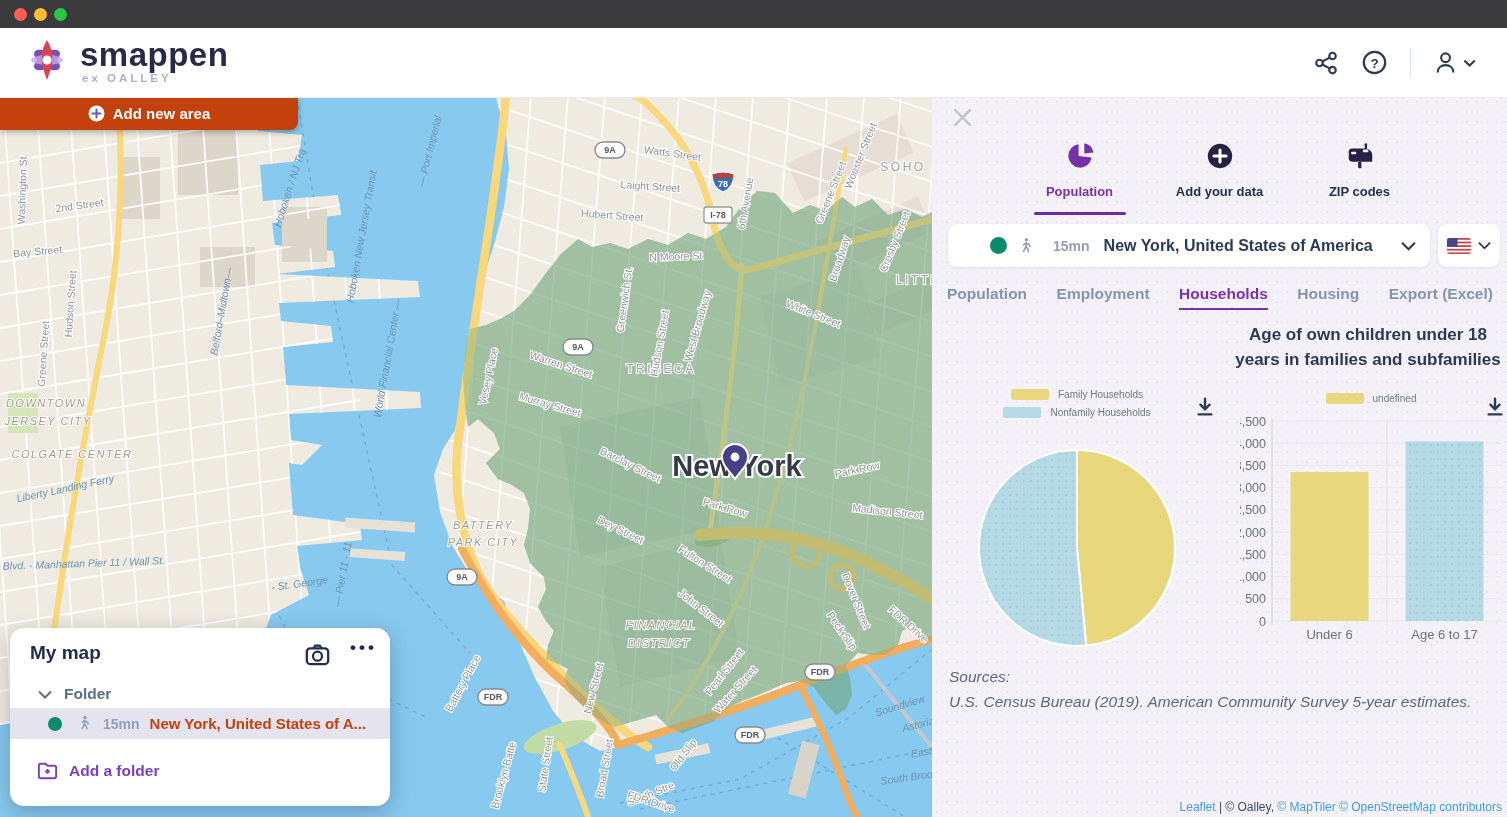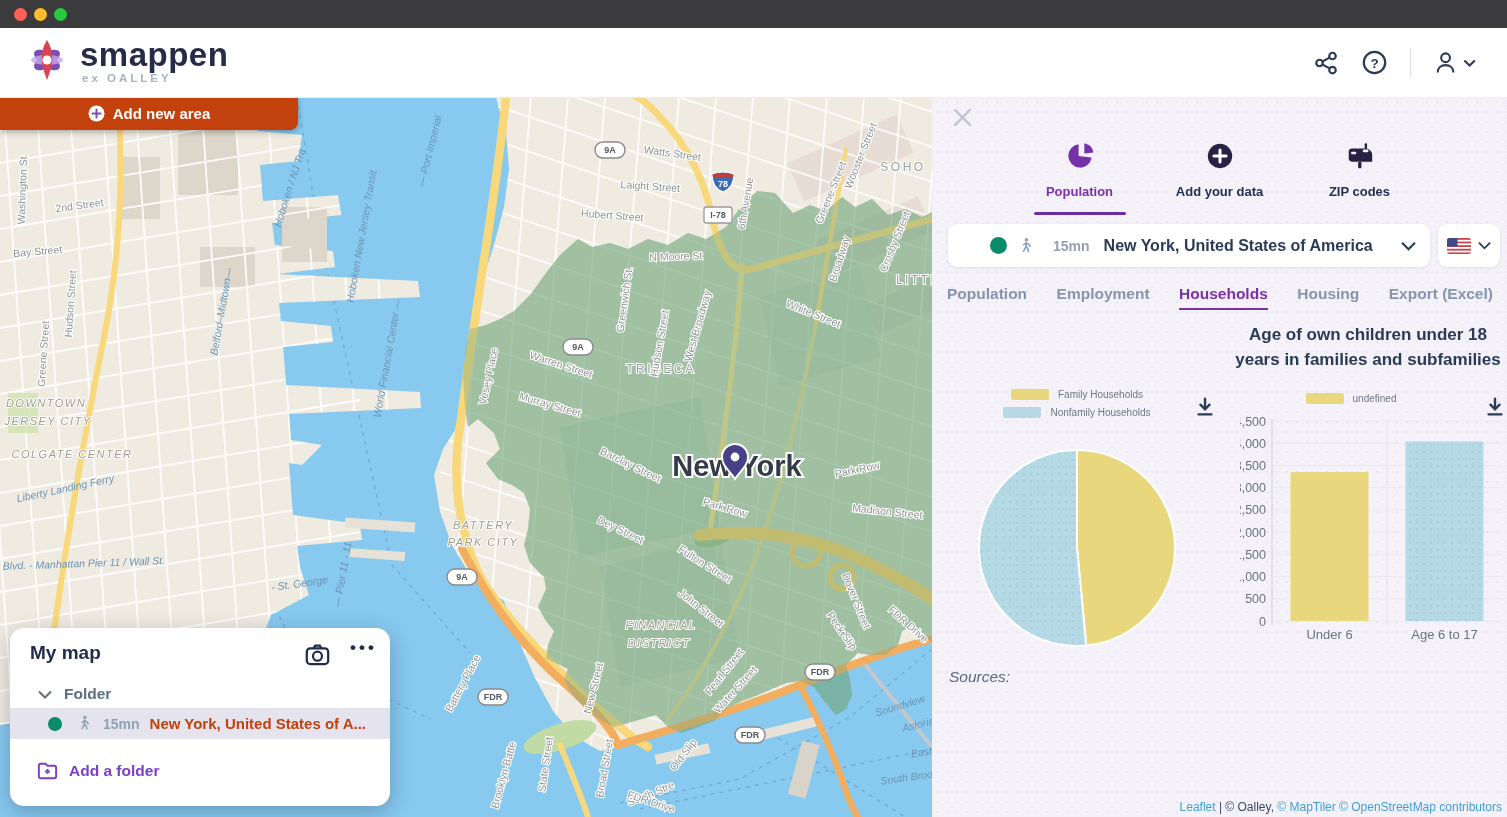--- a/index.html
+++ b/index.html
@@ -63,21 +63,21 @@
   .sel-dur{font-size:14px;font-weight:700;color:#93a0b4;margin-left:8px;}
   .sel-name{font-size:16px;font-weight:600;color:#2b3a55;flex:1;margin-left:4px;white-space:nowrap;overflow:hidden;}
   .flagbox{position:absolute;left:506px;top:127px;width:62px;height:43px;background:#fff;border-radius:9px;
     box-shadow:0 1px 3px rgba(40,40,80,.10);display:flex;align-items:center;justify-content:center;gap:7px;cursor:pointer;}
   .subtabs{position:absolute;left:15px;top:188px;width:546px;display:flex;justify-content:space-between;}
   .subtab{font-size:15.5px;font-weight:700;color:#8695ad;padding-bottom:5px;border-bottom:2.5px solid transparent;cursor:pointer;}
   .subtab.active{color:#7b2fa8;border-bottom-color:#7b2fa8;}
   .pie-title{position:absolute;left:14px;top:254px;width:262px;text-align:center;font-size:17px;font-weight:700;color:#2b3a55;}
   .legend{display:flex;flex-direction:column;align-items:center;gap:7px;}
   .legend-pie{position:absolute;left:14px;top:292px;width:262px;}
-  .legend-bar{position:absolute;left:302px;top:296px;width:234px;}
+  .legend-bar{position:absolute;left:322px;top:296px;width:234px;}
   .lg-row{display:flex;align-items:center;gap:9px;}
   .lg-sw{width:38px;height:11px;border-radius:2px;flex:0 0 auto;}
   .lg-tx{font-size:10px;color:#6e7884;}
   .dl-btn{position:absolute;cursor:pointer;}
   .dl-1{left:262px;top:299px;} .dl-2{left:552px;top:299px;}
   .pie-wrap{position:absolute;left:41px;top:347px;}
   .bar-wrap{position:absolute;left:308px;top:318px;}
   .bar-tick{font-size:12.5px;fill:#6b7280;}
   .bar-cat{font-size:13px;fill:#6b7280;text-anchor:middle;}
   .sources{position:absolute;left:17px;top:568px;font-style:italic;font-size:15.5px;color:#5b6983;line-height:1.6;}
@@ -610,19 +610,20 @@
           <rect x="50.5" y="57.111111111111114" width="78" height="148.88888888888889" fill="#e8d77c"></rect>
           <text x="89.5" y="224" class="bar-cat">Under 6</text>
           <rect x="165.5" y="26.444444444444457" width="78" height="179.55555555555554" fill="#b5dae6"></rect>
           <rect x="165.5" y="26.444444444444457" width="78" height="179.55555555555554" fill="url(#pd2)"></rect>
           <text x="204.5" y="224" class="bar-cat">Age 6 to 17</text>
         </svg>
     </div>
 
     <div class="sources">
       <div>Sources:</div>
+      <div>U.S. Census Bureau (2019). American Community Survey 5-year estimates.</div>
     </div>
 
     <div class="attribution">
       <span class="lnk">Leaflet</span><span> | © Oalley, </span><span class="lnk">© MapTiler </span><span class="lnk">© OpenStreetMap contributors</span>
     </div>
   </div>
 </div>
 
 </body></html>

